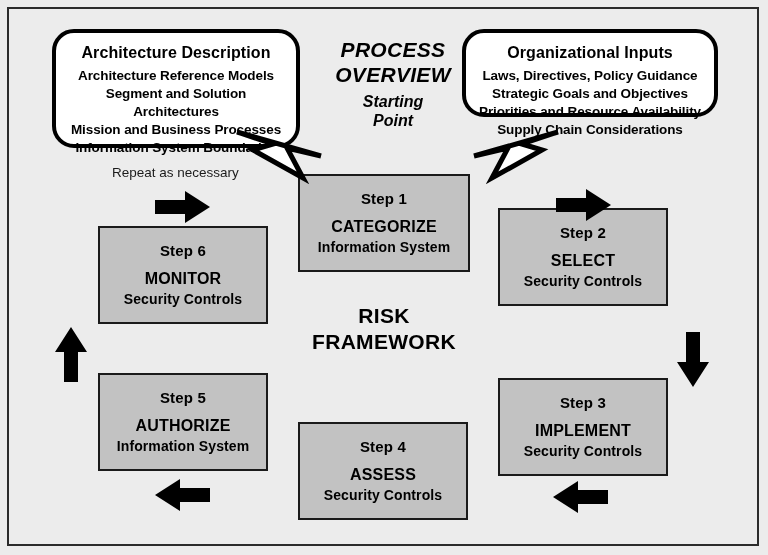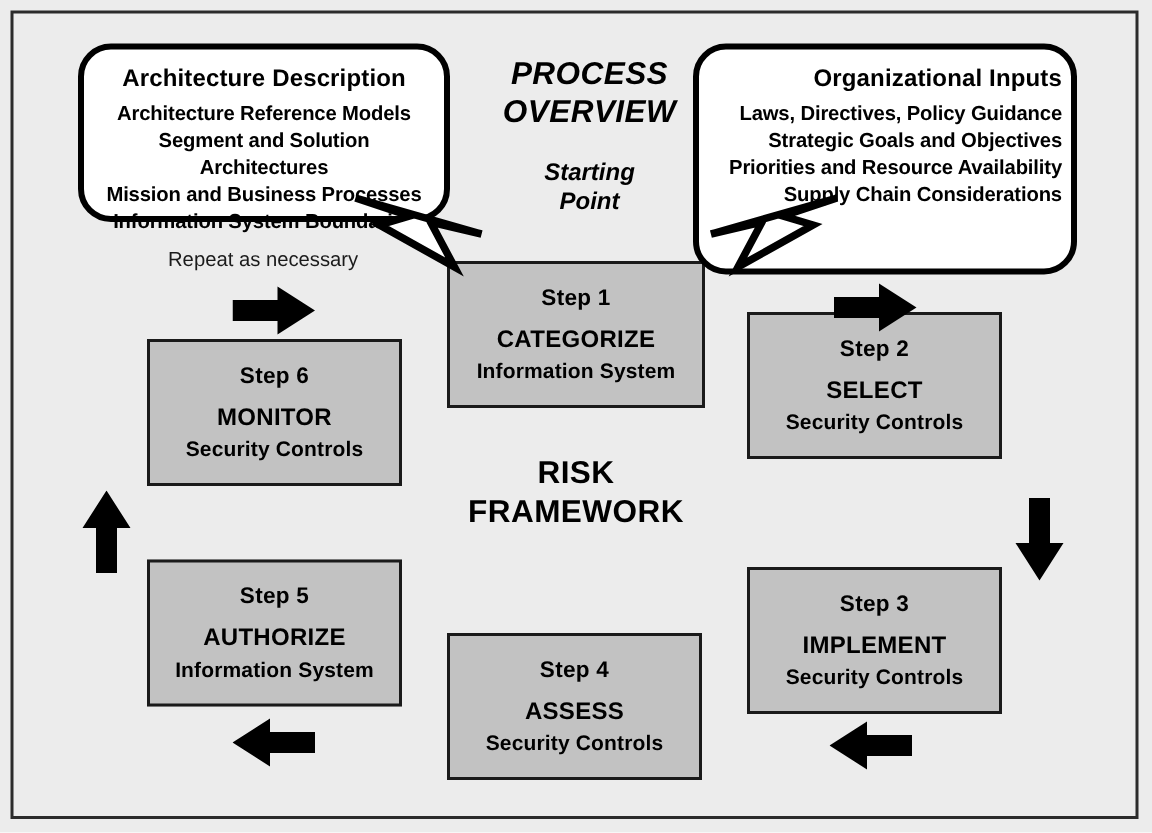--- a/index.html
+++ b/index.html
@@ -91,23 +91,22 @@
     font-size: 13.5px;
     font-weight: bold;
     line-height: 1.33;
     letter-spacing: -0.1px;
   }
   #callout-left {
     left: 52px; top: 29px; width: 248px; height: 119px;
     padding: 11px 6px 0 6px;
   }
   #callout-right {
-    left: 462px; top: 29px; width: 256px; height: 154px;
+    left: 462px; top: 29px; width: 256px; height: 88px;
     padding: 11px 6px 0 6px;
-    text-align: right;
   }
   .tail {
     position: absolute;
     z-index: 5;
   }
 
   
   #process-overview {
     position: absolute;
     left: 318px;
@@ -119,21 +118,21 @@
   #process-overview .po-title {
     font-size: 21px;
     font-weight: bold;
     font-style: italic;
     line-height: 1.17;
     letter-spacing: 0.3px;
     color: #000;
     text-align: center;
   }
   #process-overview .po-sub {
-    margin-top: 19px;
+    margin-top: 5px;
     font-size: 16px;
     font-weight: bold;
     font-style: italic;
     line-height: 1.2;
     color: #000;
   }
   #rmf-title {
     position: absolute;
     left: 284px;
     top: 303px;

